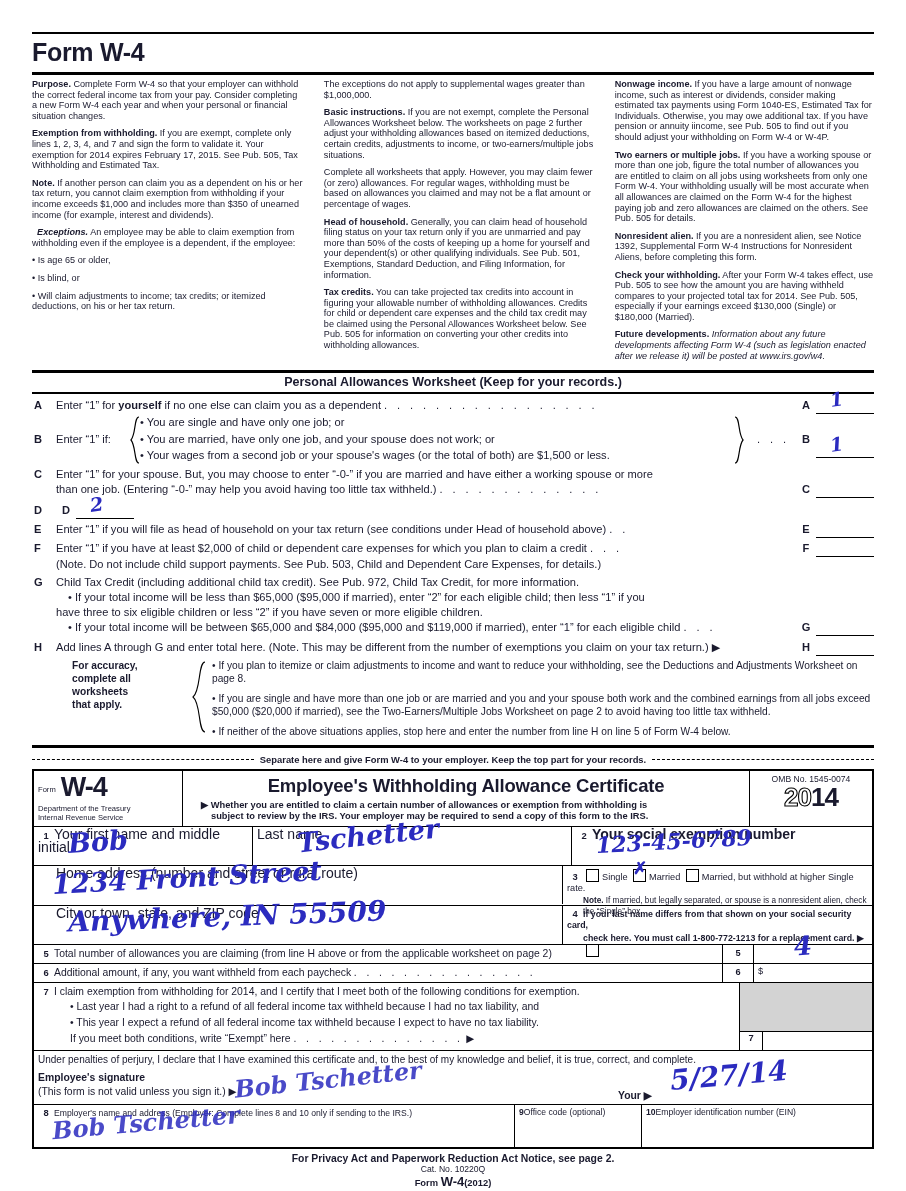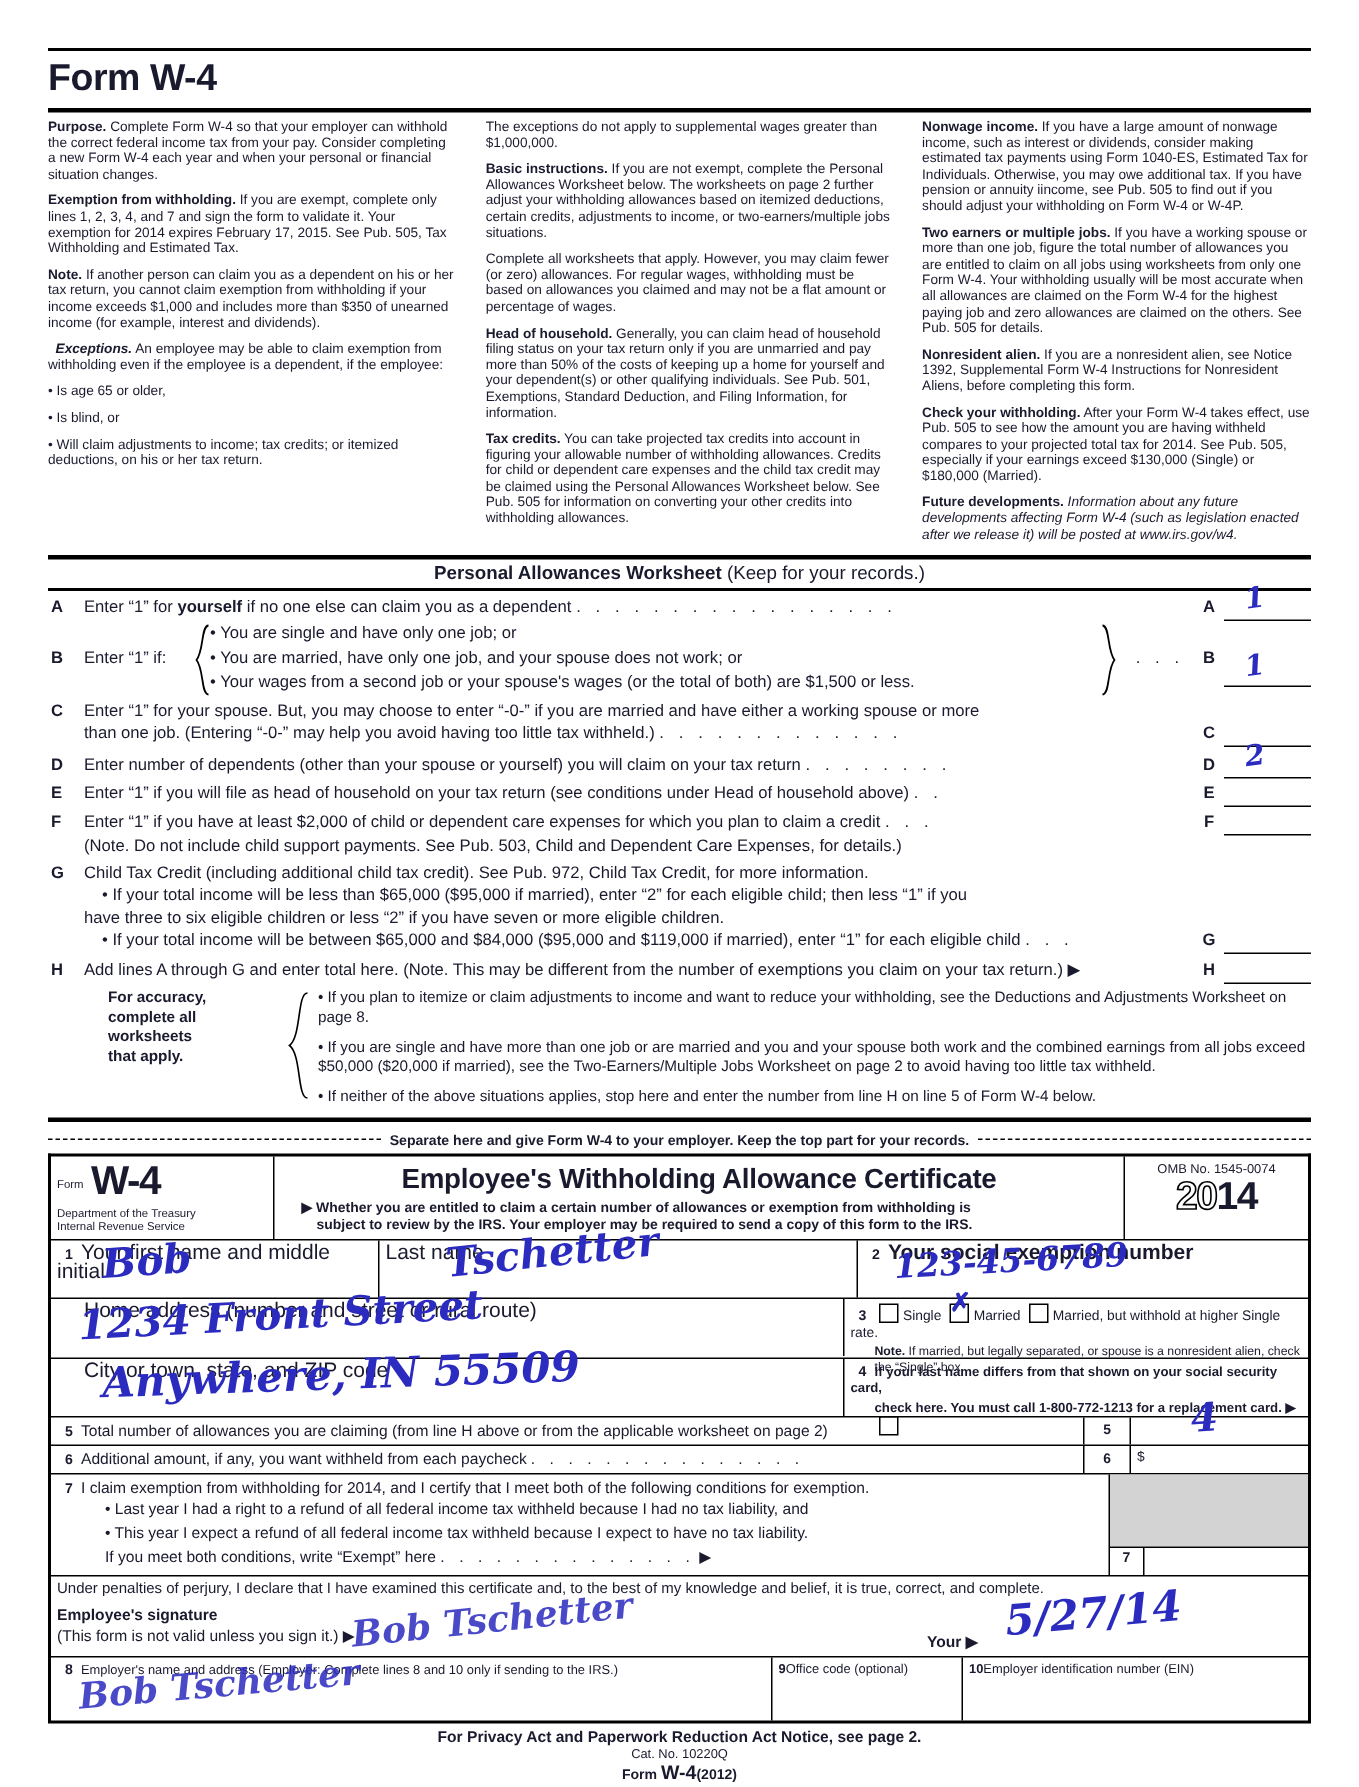--- a/index.html
+++ b/index.html
@@ -59,21 +59,21 @@
   .instr-col.c3 { width: 269px; padding-left: 10px; }
   .instr-col p { margin: 0 0 7px 0; }
 
   
   .paw-head {
     text-align: center;
     font-size: 12.5px;
     font-weight: bold;
     padding: 2px 0 3px 0;
   }
-  .paw-head .light { font-weight: normal; }
+  .paw-head .light { font-weight: bold; }
 
   .wline {
     display: flex;
     align-items: flex-start;
     font-size: 11.1px;
     line-height: 14.5px;
     min-height: 15px;
   }
   .wl-letter {
     width: 22px;
@@ -360,24 +360,20 @@
       <span class="dots"> . . . . . . . . . . . . .</span>
     </div>
     <div class="wl-code">C</div>
     <div class="wl-ans">
       <span class="hw hw-num"></span>
     </div>
   </div>
 
   <div class="wline" style="margin-top:5px">
     <div class="wl-letter">D</div>
-    <div class="wl-body">
-      <span>Enter number of dependents (other than your spouse or yourself) you will claim on your tax return</span>
-      <span class="dots"> . . . . . . . .</span>
-    </div>
     <div class="wl-code">D</div>
     <div class="wl-ans">
       <span class="hw hw-num">2</span>
     </div>
   </div>
 
   <div class="wline" style="margin-top:3px">
     <div class="wl-letter">E</div>
     <div class="wl-body">
       <span>Enter “1” if you will file as head of household on your tax return (see conditions under Head of household above)</span>

